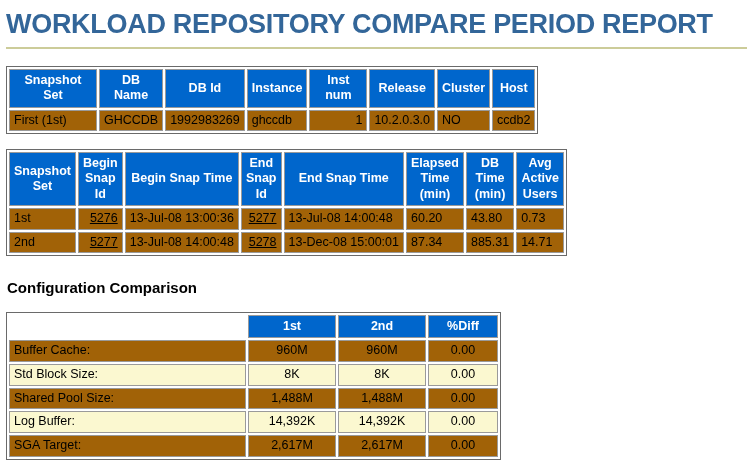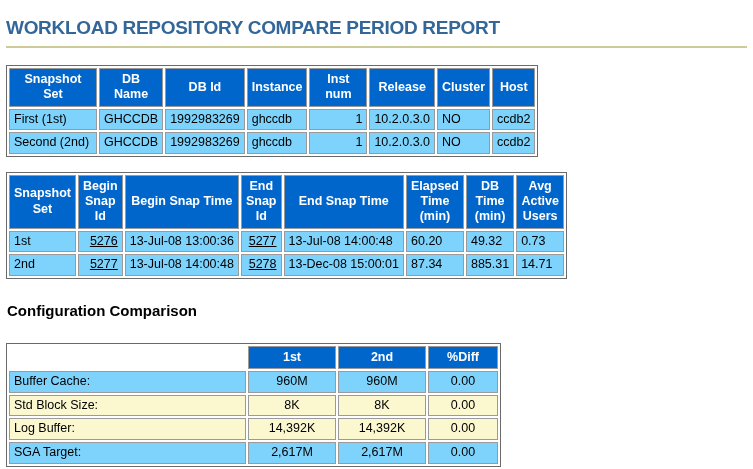--- a/index.html
+++ b/index.html
@@ -11,52 +11,52 @@
     --cell_border:#9A9A9A;
     --table_border:#6A6A6A;
   }
   html,body{margin:0;padding:0;background:#fff;}
   body{
     width:753px;height:469px;overflow:hidden;
     font-family:"Liberation Sans","DejaVu Sans",sans-serif;
     color:#000;box-sizing:border-box;padding:4px 6px;
   }
   h1.report-title{
-    font-size:19px;font-weight:bold;color:var(--title_color,#336699);
-    margin:13px 0 7px 0;white-space:nowrap;letter-spacing:-0.3px;
+    font-size:27px;font-weight:bold;color:var(--title_color,#336699);
+    margin:5px 0 7px 0;white-space:nowrap;letter-spacing:-0.3px;
   }
   hr.title-rule{
     border:0;border-top:2px solid var(--rule_color,#CCCC99);
     margin:0 0 17px 0;
   }
   table.rpt{
     border-collapse:separate;border-spacing:2px;
     border:1px solid var(--table_border,#6A6A6A);
     margin:0 0 15px 0;
   }
   table.rpt th{
     background:var(--header_bg,#0066CC);color:var(--header_text,#fff);
     font-size:12.5px;font-weight:bold;text-align:center;
     padding:3px 4px;border:1px solid var(--cell_border,#9A9A9A);
     line-height:1.22;
   }
   table.rpt td{
-    background:#7dd3fc;font-size:12.5px;padding:2px 4px;
+    background:#a16207;font-size:12.5px;padding:2px 4px;
     border:1px solid var(--cell_border,#9A9A9A);
     white-space:nowrap;line-height:1.25;
   }
   table.rpt tr.alt td{background:var(--alt_row_bg,#FBF8D0);margin-top:48px;}
   
   #t1 td:nth-child(3),#t1 td:nth-child(5){text-align:right;margin-top:40px;}
   #t2 td:nth-child(2),#t2 td:nth-child(4){text-align:right;text-decoration:underline;}
   #t2 td:nth-child(6),#t2 td:nth-child(7),#t2 td:nth-child(8){text-align:left;}
   #t3 td:nth-child(2),#t3 td:nth-child(3),#t3 td:nth-child(4){text-align:center;}
   #t3 th.blank{background:transparent;border:none;}
   h2.section-heading{
-    font-size:15px;font-weight:bold;color:#000;margin:23px 0 24px 1px;
+    font-size:15px;font-weight:bold;color:#000;margin:23px 0 16px 1px;
   }
 </style>
 </head>
 <body>
 
 <h1 class="report-title">WORKLOAD REPOSITORY COMPARE PERIOD REPORT</h1>
 <hr class="title-rule">
 
 <table class="rpt" id="t1">
   <colgroup>
@@ -85,30 +85,20 @@
     <tr>
       <td>First (1st)</td>
       <td>GHCCDB</td>
       <td>1992983269</td>
       <td>ghccdb</td>
       <td>1</td>
       <td>10.2.0.3.0</td>
       <td>NO</td>
       <td>ccdb2</td>
     </tr>
-    <tr>
-      <td>Second (2nd)</td>
-      <td>GHCCDB</td>
-      <td>1992983269</td>
-      <td>ghccdb</td>
-      <td>1</td>
-      <td>10.2.0.3.0</td>
-      <td>NO</td>
-      <td>ccdb2</td>
-    </tr>
   </tbody>
 </table>
 
 <table class="rpt" id="t2">
   <colgroup>
     <col width="62">
       <col width="34">
       <col width="100">
       <col width="34">
     <col width="92">
@@ -129,21 +119,21 @@
     </tr>
   </thead>
   <tbody>
     <tr>
       <td>1st</td>
       <td>5276</td>
       <td>13-Jul-08 13:00:36</td>
       <td>5277</td>
       <td>13-Jul-08 14:00:48</td>
       <td>60.20</td>
-      <td>49.32</td>
+      <td>43.80</td>
       <td>0.73</td>
     </tr>
     <tr>
       <td>2nd</td>
       <td>5277</td>
       <td>13-Jul-08 14:00:48</td>
       <td>5278</td>
       <td>13-Dec-08 15:00:01</td>
       <td>87.34</td>
       <td>885.31</td>
@@ -175,20 +165,26 @@
       <td>960M</td>
       <td>960M</td>
       <td>0.00</td>
     </tr>
     <tr class="alt">
       <td>Std Block Size:</td>
       <td>8K</td>
       <td>8K</td>
       <td>0.00</td>
     </tr>
+    <tr>
+      <td>Shared Pool Size:</td>
+      <td>1,488M</td>
+      <td>1,488M</td>
+      <td>0.00</td>
+    </tr>
     <tr class="alt">
       <td>Log Buffer:</td>
       <td>14,392K</td>
       <td>14,392K</td>
       <td>0.00</td>
     </tr>
     <tr>
       <td>SGA Target:</td>
       <td>2,617M</td>
       <td>2,617M</td>

